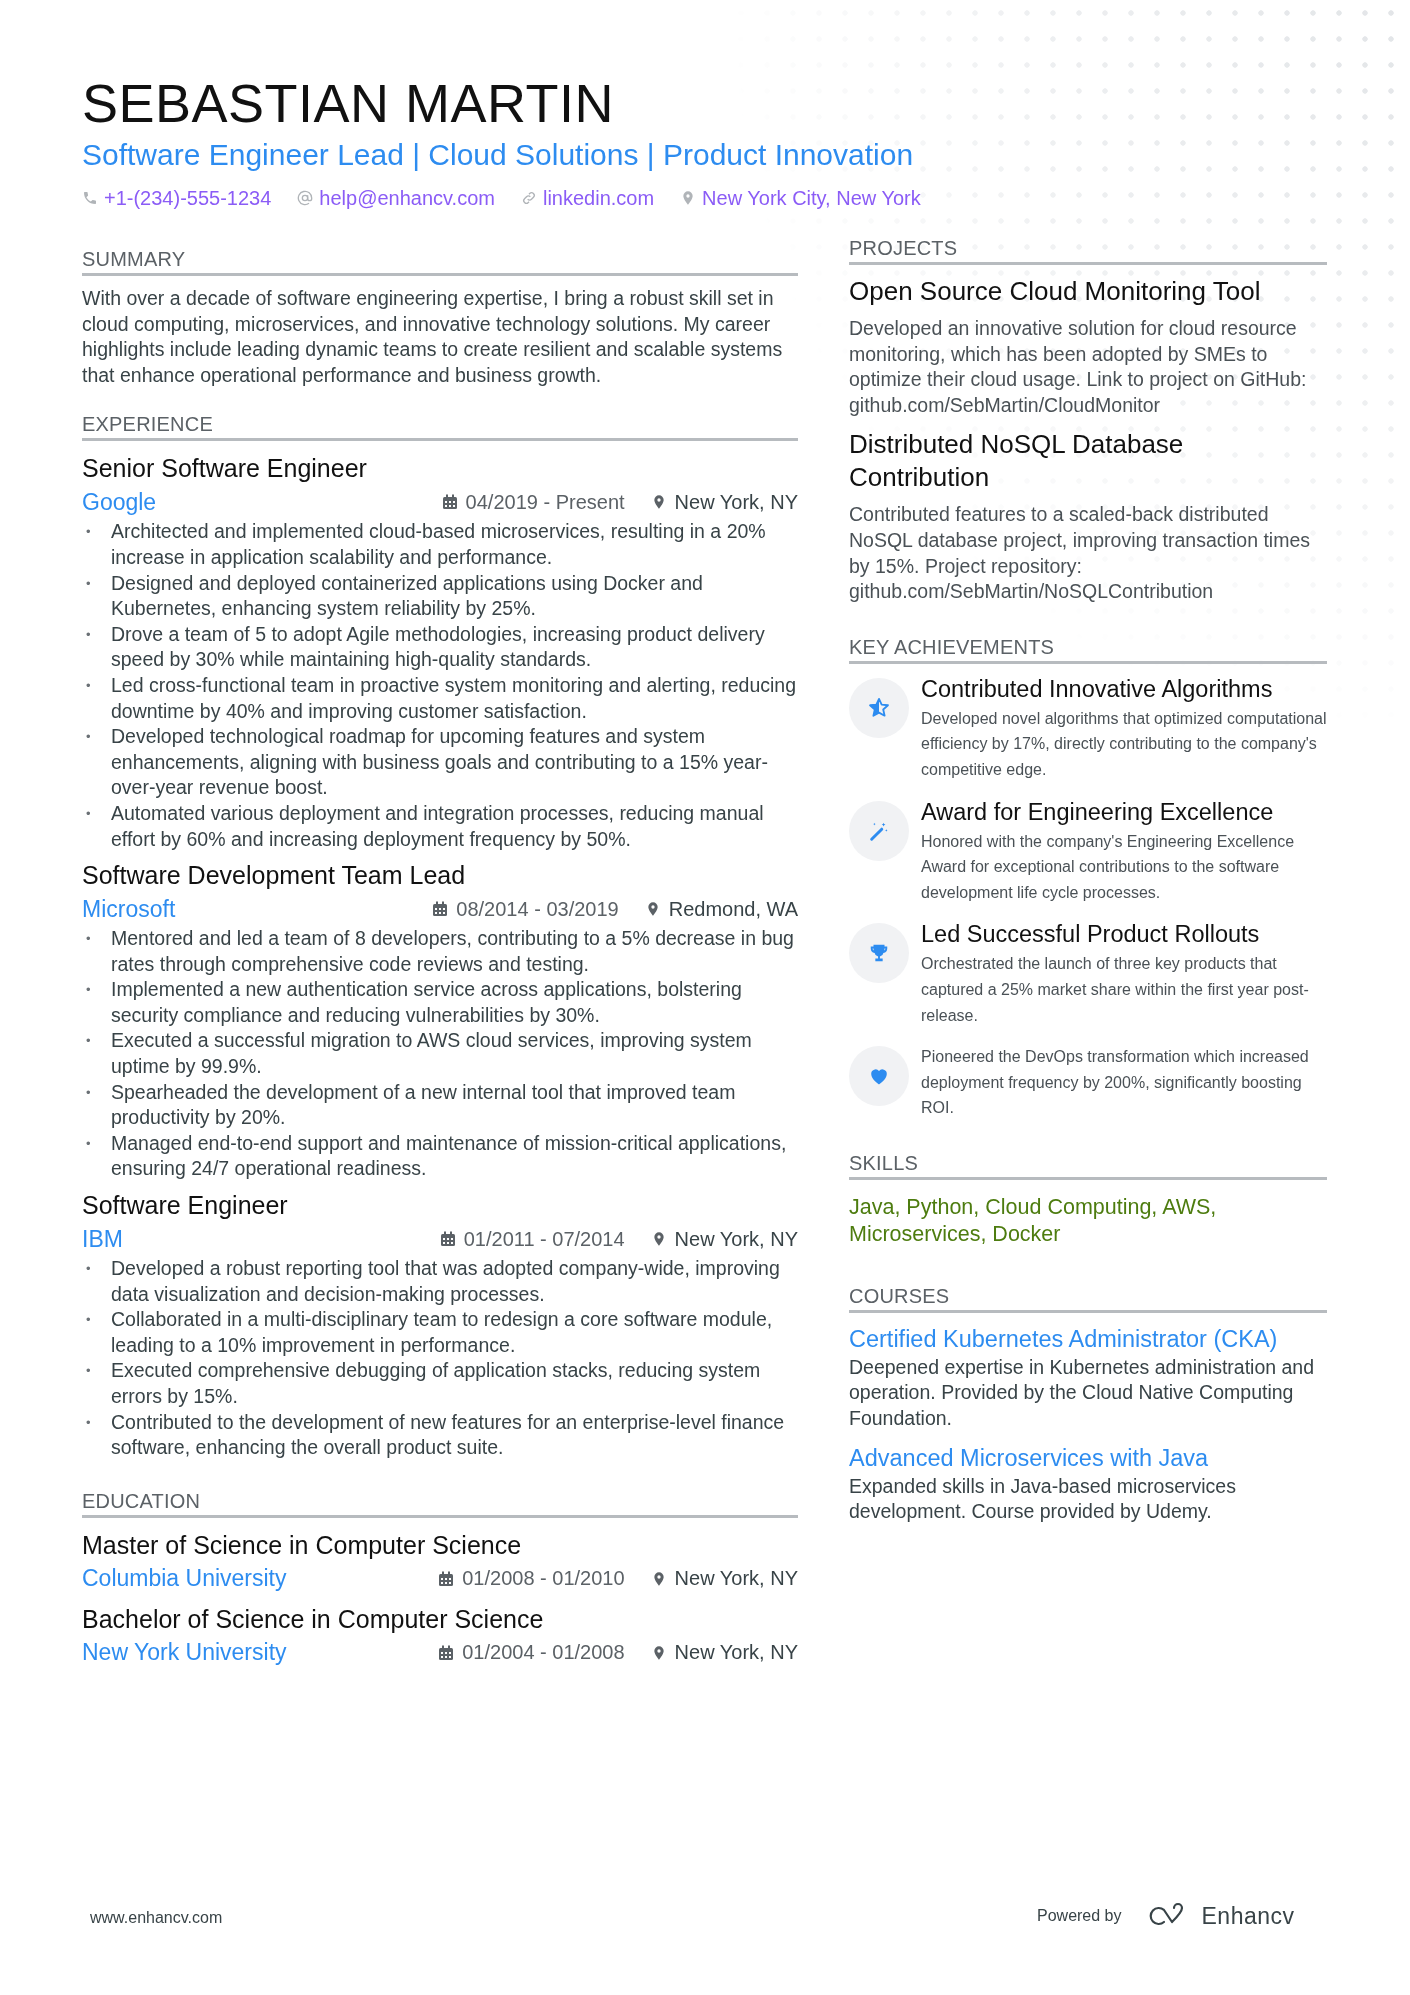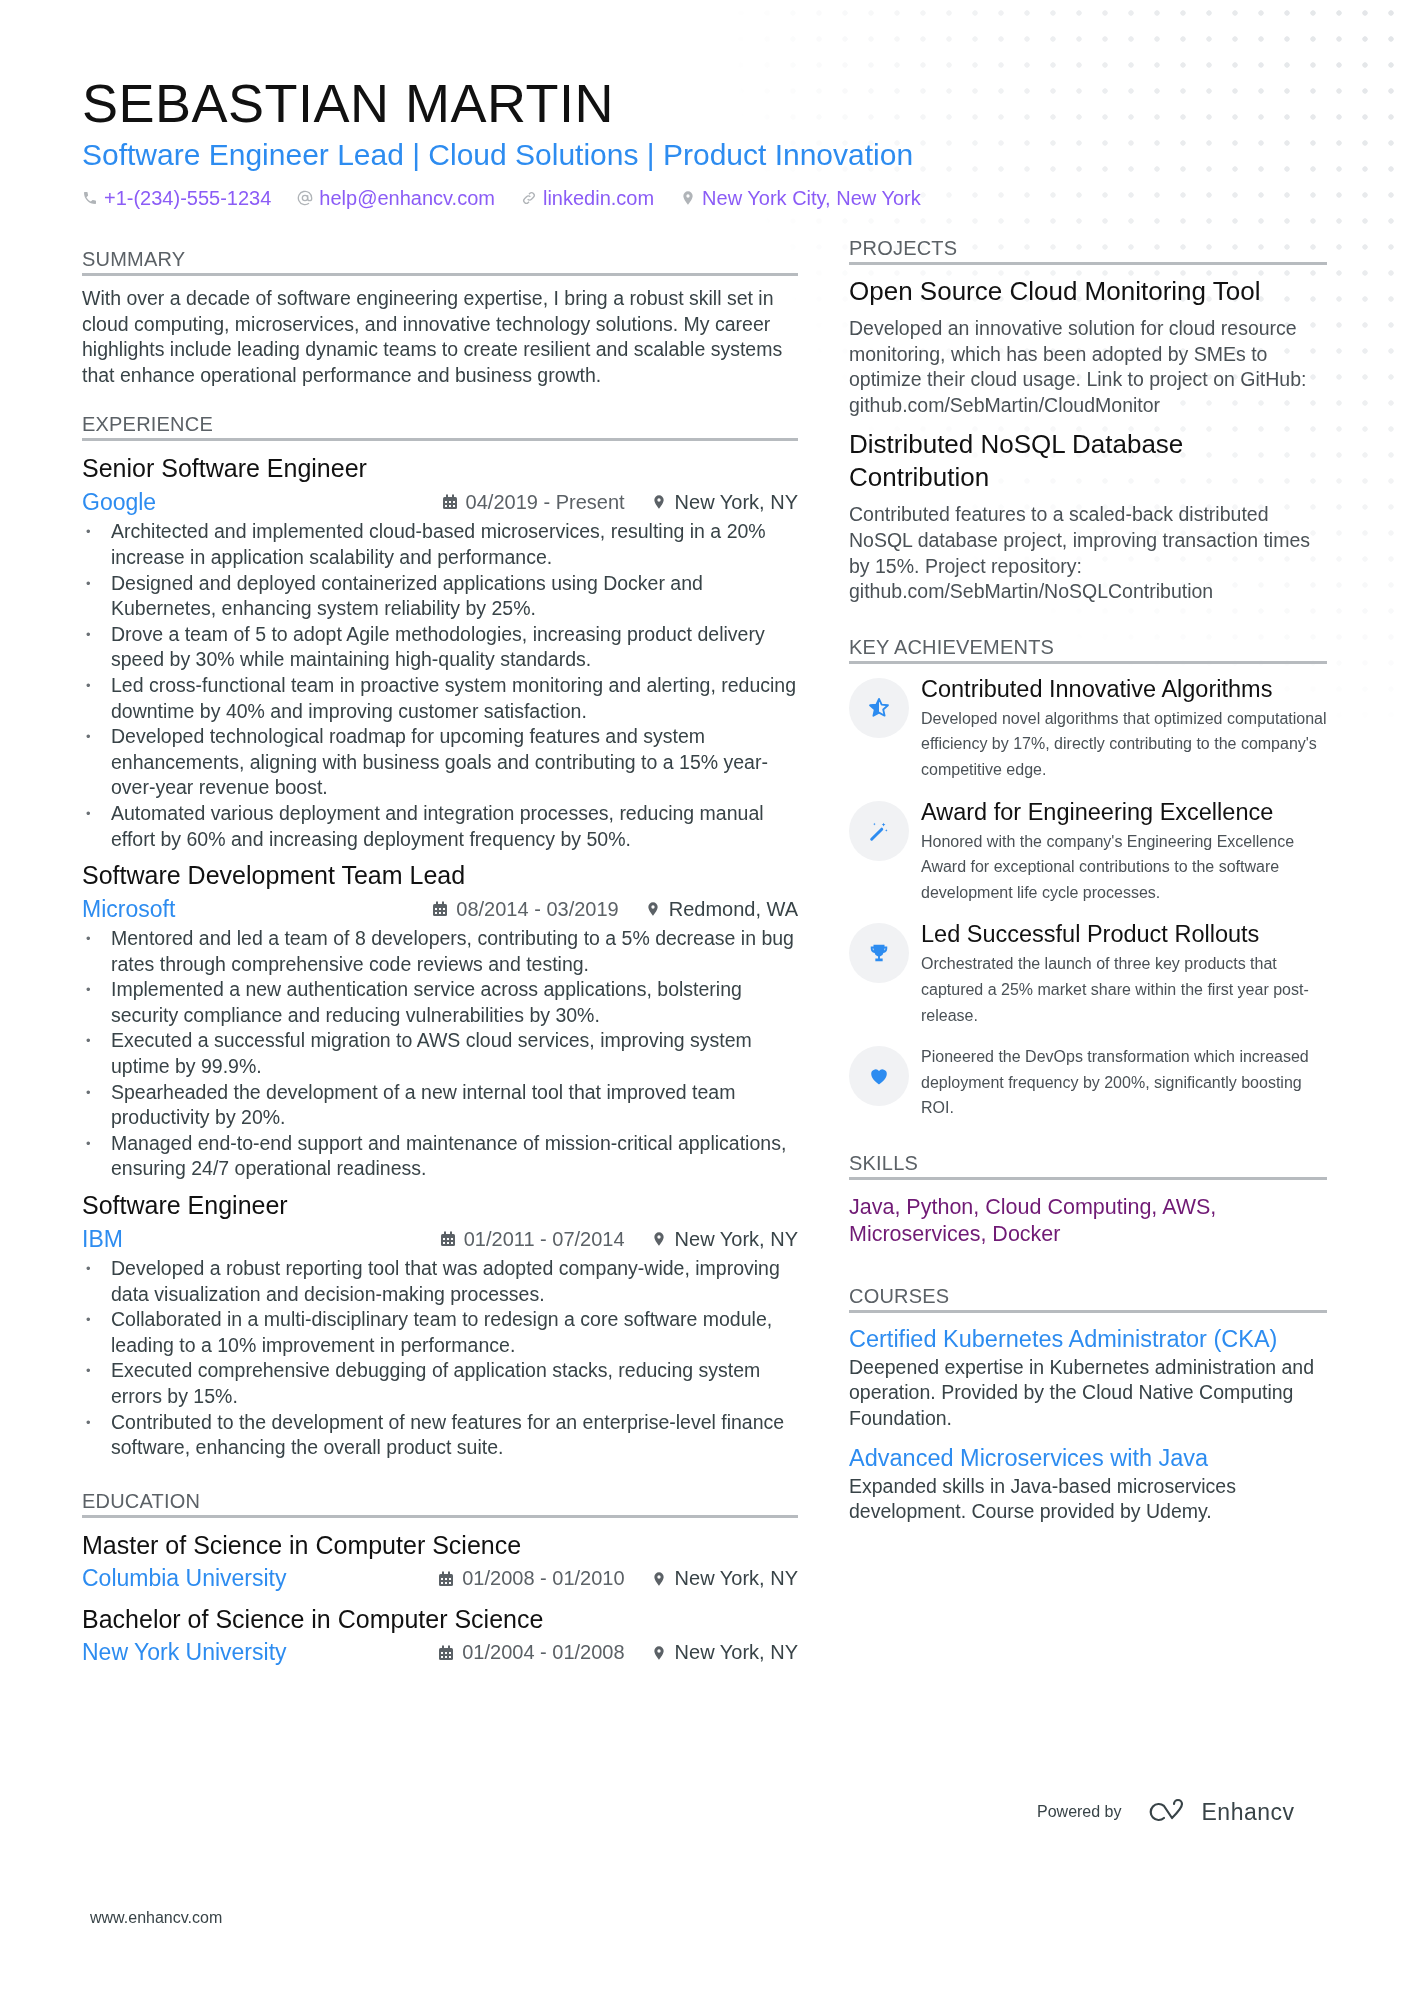--- a/index.html
+++ b/index.html
@@ -48,27 +48,27 @@
   .proj-title { font-size: 26px; line-height: 33px; color: #111111; margin-top: 4px; margin-bottom: 8px; }
   .proj-desc { font-size: 19.5px; line-height: 25.6px; color: #4a5156; margin-bottom: 10px; }
 
   .ach { display: flex; gap: 12px; margin-top: 8px; margin-bottom: 14px; }
   .ach-icon { flex: 0 0 60px; width: 60px; height: 60px; border-radius: 50%; background: #f1f2f4; display: flex; align-items: center; justify-content: center; margin-top: 4px; }
   .ach-icon svg { width: 22px; height: 22px; }
   .ach-body { flex: 1; }
   .ach-title { font-size: 23.5px; line-height: 30px; color: #111111; }
   .ach-desc { font-size: 16px; line-height: 25.6px; color: #4a5156; margin-top: 2px; }
 
-  .skills { font-size: 21.5px; line-height: 27px; color: #701a75; margin-top: 14px; }
+  .skills { font-size: 21.5px; line-height: 27px; color: #4d7c0f; margin-top: 14px; }
 
   .course-title { font-size: 23.5px; line-height: 32px; color: #2d8cf0; margin-top: 6px; }
   .course-desc { font-size: 19.5px; line-height: 25.6px; color: #384347; margin-bottom: 10px; }
 
   .footer-left { position: absolute; left: 90px; top: 1909px; font-size: 16px; color: #384347; }
-  .footer-right { position: absolute; left: 1037px; top: 1798px; display: flex; align-items: center; gap: 24px; }
+  .footer-right { position: absolute; left: 1037px; top: 1902px; display: flex; align-items: center; gap: 24px; }
   .powered { font-size: 16px; color: #384347; }
   .brand { display: flex; align-items: center; gap: 10px; font-size: 23px; color: #384347; letter-spacing: 0.5px; }
   .brand svg { width: 46px; height: 28px; }
 </style>
 </head>
 <body>
 
 <div class="dots"></div>
 
 <div class="page">

